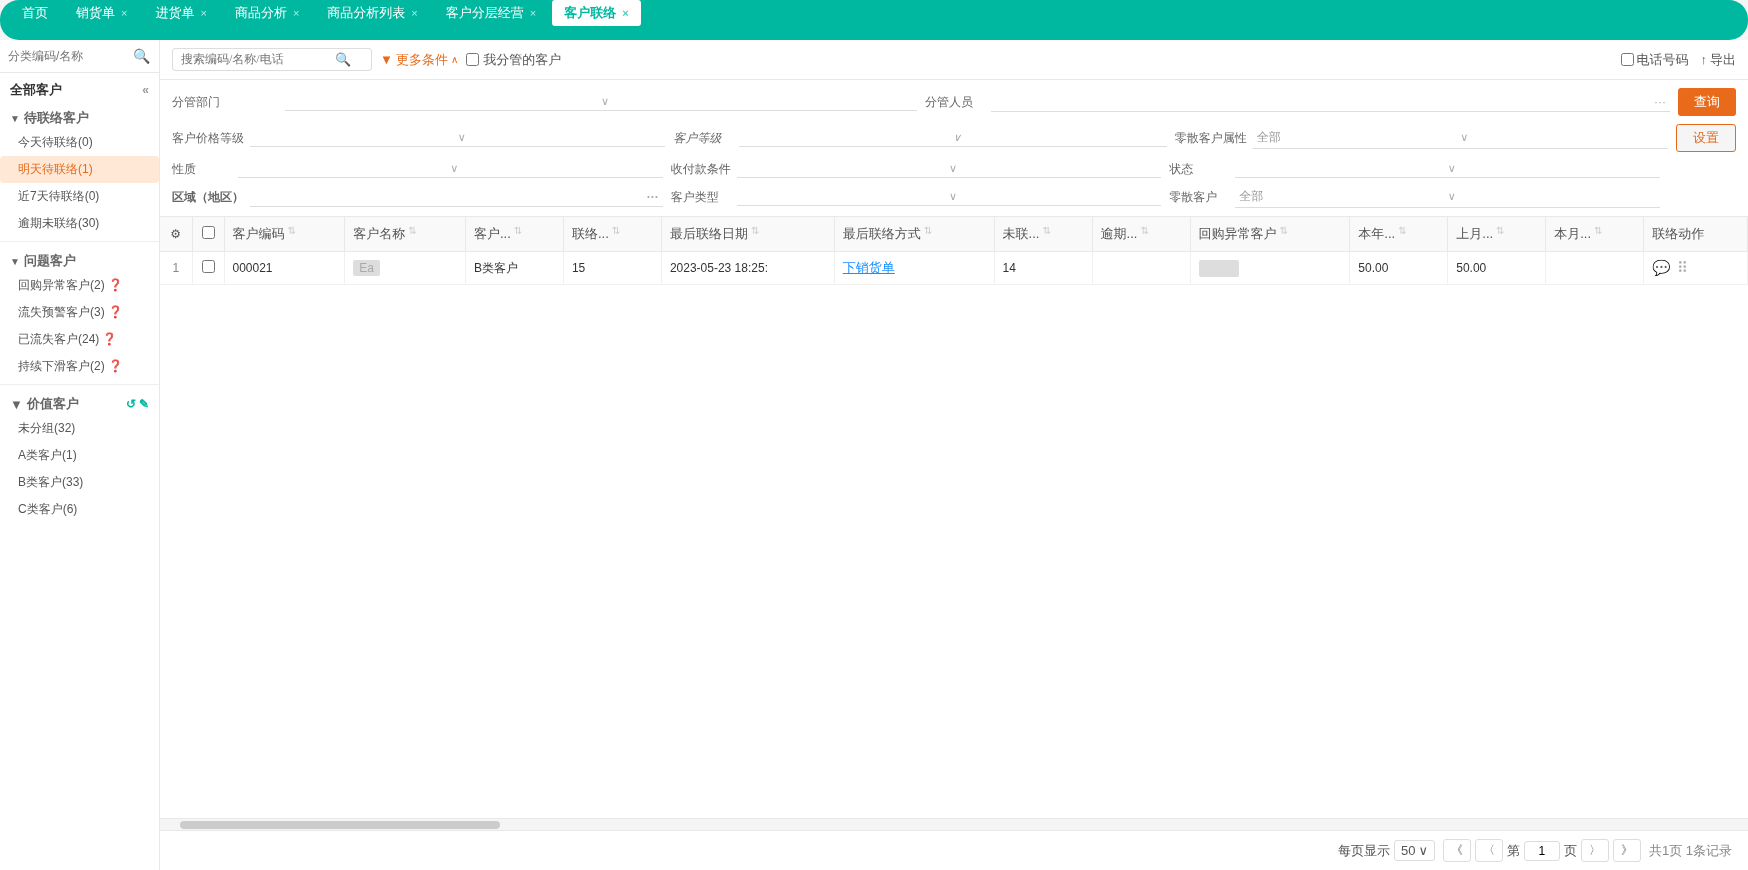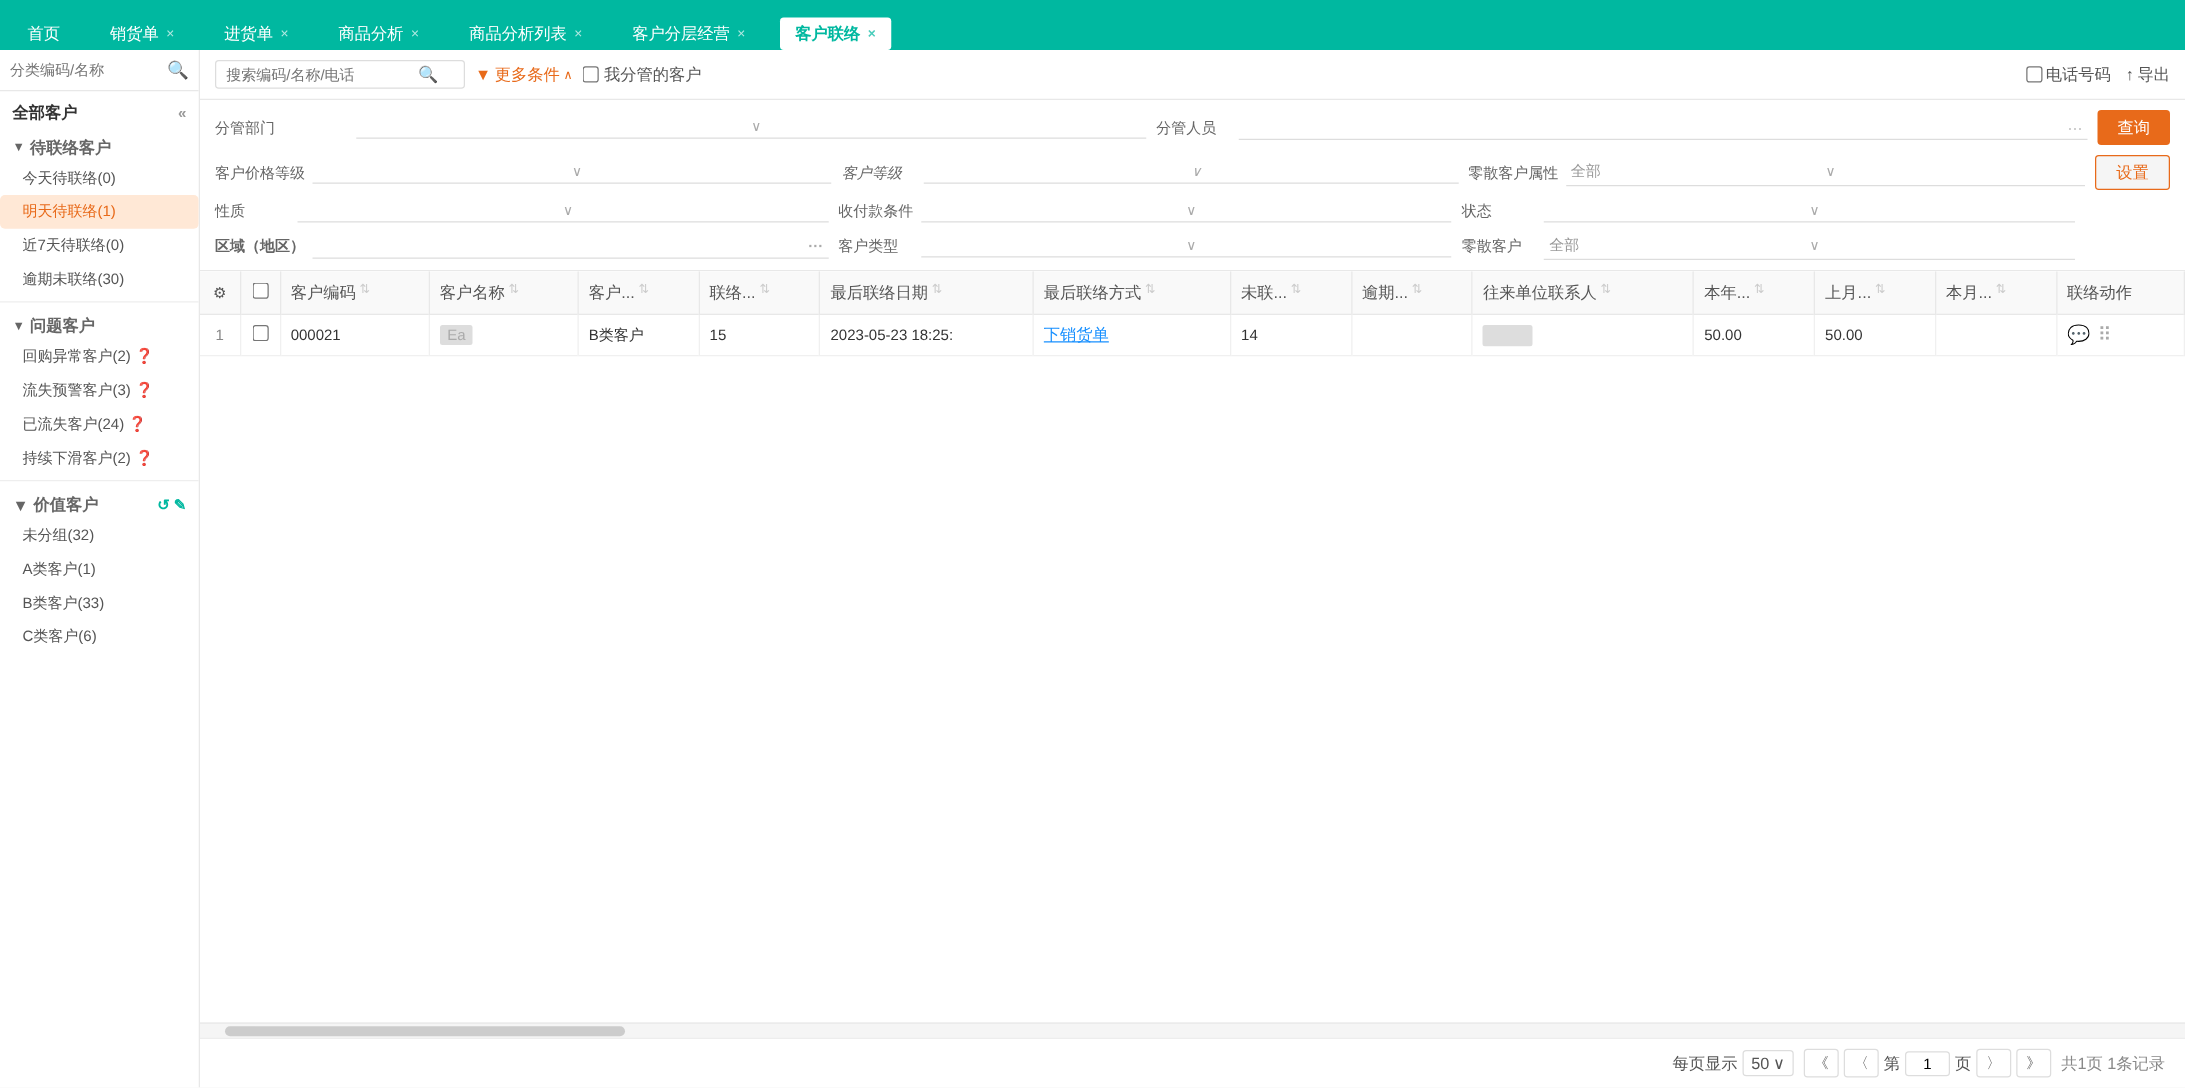--- a/index.html
+++ b/index.html
@@ -3,23 +3,24 @@
   <meta charset="utf-8">
   <style>
     * { box-sizing: border-box; margin: 0; padding: 0; font-family: 'Microsoft YaHei', Arial, sans-serif; font-size: 13px; }
     body { background: #f5f5f5; overflow: hidden; }
 
     
     .top-nav {
       height: 40px;
       background: #00b8a0;
       display: flex;
-      align-items: flex-end;
+      align-items: flex-start;
       padding: 0 10px;
-      gap: 16px;
+      gap: 4px;
+      border-radius: 19px;
     }
     .nav-item {
       color: #fff;
       padding: 4px 12px;
       cursor: pointer;
       border-radius: 3px;
       white-space: nowrap;
       font-size: 13px;
       display: flex;
       align-items: center;
@@ -124,20 +125,21 @@
       padding: 3px 8px;
       gap: 4px;
       min-width: 200px;
     }
     .filter-search-box input {
       border: none;
       outline: none;
       font-size: 12px;
       color: #a16207;
       width: 150px;
+      font-family: Liberation Serif, serif;
     }
     .filter-more-btn {
       display: flex;
       align-items: center;
       gap: 3px;
       color: #e86a1a;
       cursor: pointer;
       font-size: 12px;
     }
     .filter-checkbox-label {
@@ -606,21 +608,21 @@
                 </div>
             </th>
             <th>
               <div class="th-inner">
                   <span>逾期...</span>
                   <span class="sort-icon">⇅</span>
                 </div>
             </th>
             <th>
               <div class="th-inner">
-                  <span>往来单位联系人</span>
+                  <span>回购异常客户</span>
                   <span class="sort-icon">⇅</span>
                 </div>
             </th>
             <th>
               <div class="th-inner">
                   <span>本年...</span>
                   <span class="sort-icon">⇅</span>
                 </div>
             </th>
             <th>

